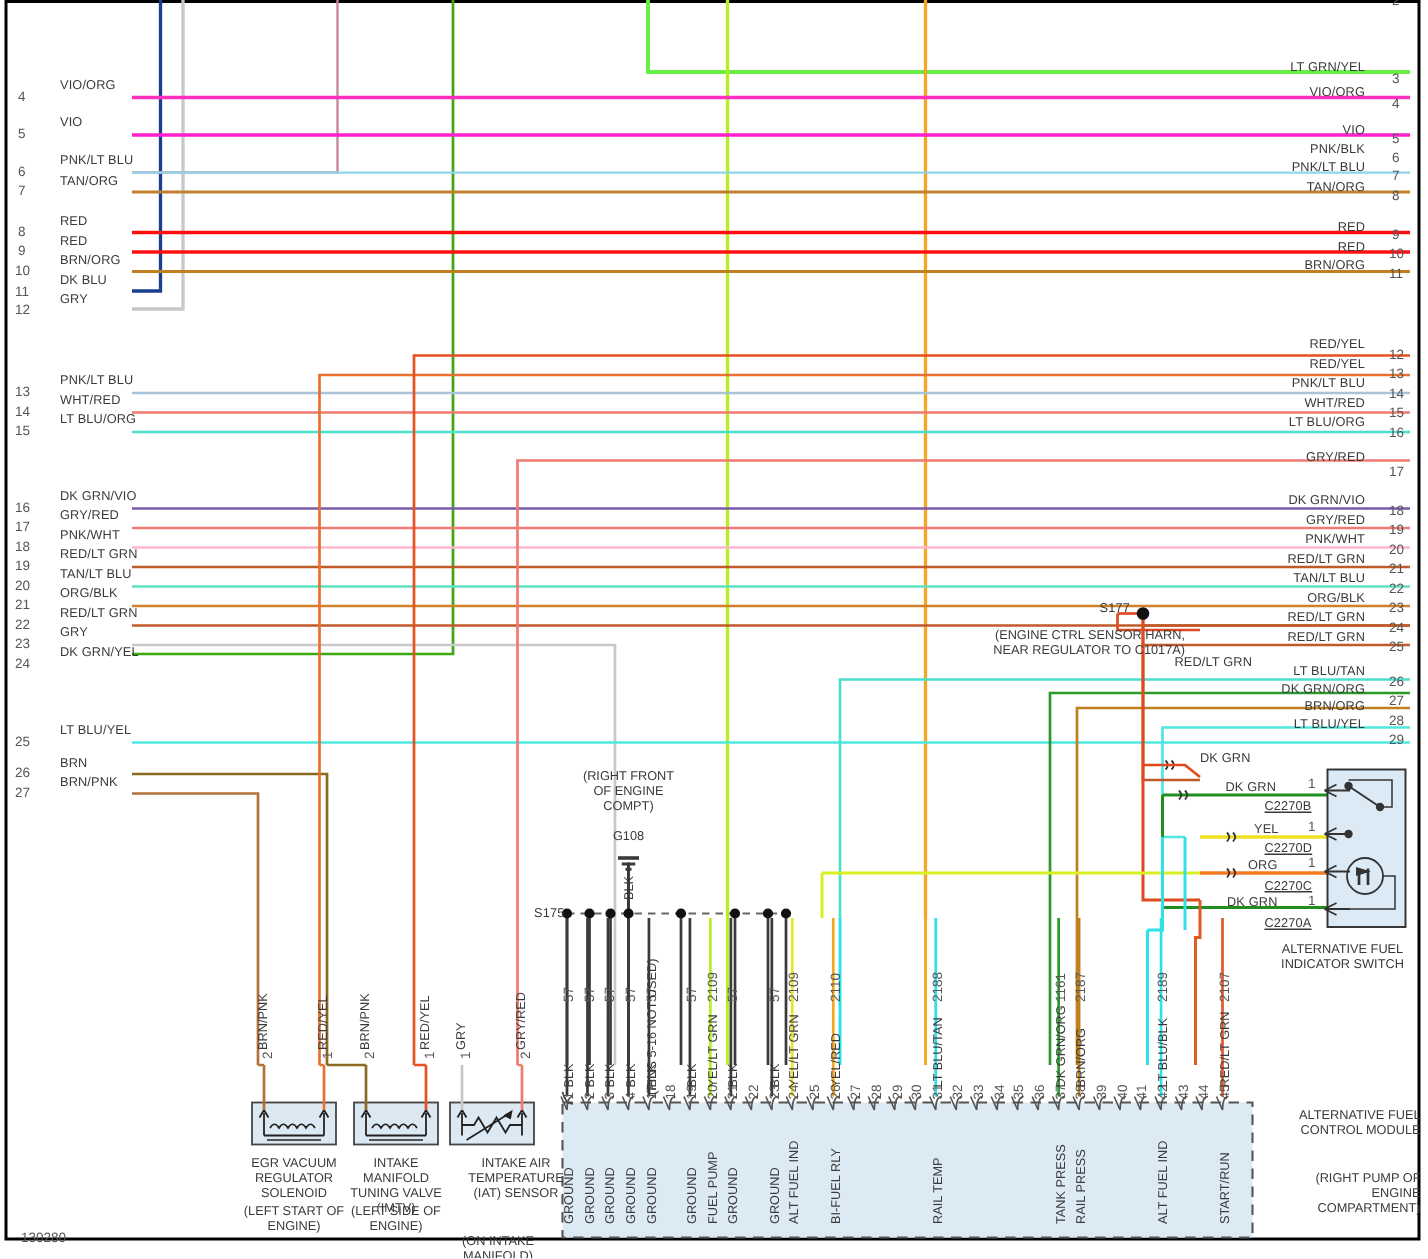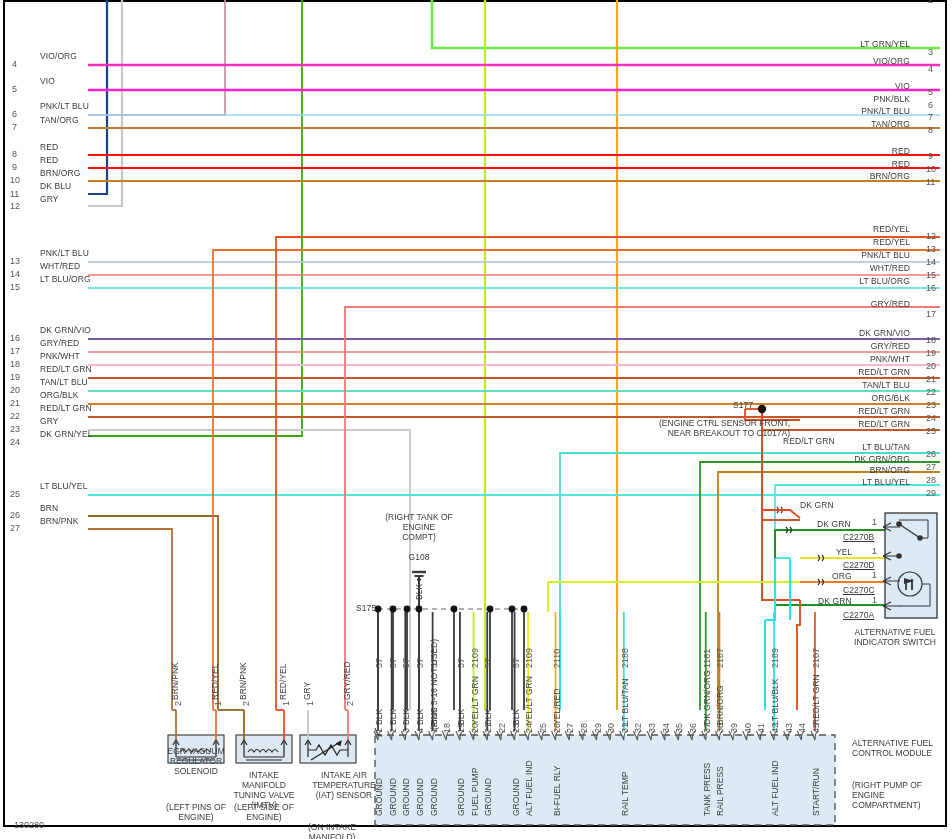--- a/index.html
+++ b/index.html
@@ -9,21 +9,21 @@
   #sheet{position:absolute;left:0;top:0;width:952px;height:839px;}
   .lbl{position:absolute;font-size:8.5px;color:#3a3a3a;white-space:nowrap;line-height:1;letter-spacing:0.1px;}
   .lbl.r{text-align:right;}
   .pn{position:absolute;font-size:9px;color:#555;white-space:nowrap;line-height:1;}
   .vlbl{position:absolute;font-size:8.5px;color:#3a3a3a;white-space:nowrap;line-height:1;
         transform-origin:0 0;transform:rotate(-90deg);}
   .vlbl9{position:absolute;font-size:9px;color:#555;white-space:nowrap;line-height:1;
         transform-origin:0 0;transform:rotate(-90deg);}
   .blk{position:absolute;font-size:8.5px;color:#3a3a3a;line-height:10px;text-align:center;}
   .blk.r{text-align:right;}
-  .blk.l{text-align:left;}
+  .blk.l{text-align:right;}
   .ul{text-decoration:underline;}
   #docid{position:absolute;left:14px;top:820px;font-size:9px;color:#555;}
 </style>
 </head>
 <body>
 
 <div id="page">
 
   <div id="frame"></div>
 
@@ -370,24 +370,24 @@
     <span class="pn" style="left:926px;top:450px">26</span>
     <span class="lbl r" style="left:760px;top:455px;width:150px">DK GRN/ORG</span>
     <span class="pn" style="left:926px;top:463px">27</span>
     <span class="lbl r" style="left:760px;top:466px;width:150px">BRN/ORG</span>
     <span class="pn" style="left:926px;top:476px">28</span>
     <span class="lbl r" style="left:760px;top:478px;width:150px">LT BLU/YEL</span>
     <span class="pn" style="left:926px;top:489px">29</span>
   </div>
 
   <span class="lbl" style="left:733px;top:401px">S177</span>
-  <div class="blk r" style="left:640px;top:418px;width:150px">(ENGINE CTRL SENSOR FRONT, NEAR BREAKOUT TO C1017A)</div>
+  <div class="blk r" style="left:640px;top:418px;width:150px">(ENGINE CTRL SENSOR HARN, NEAR REGULATOR TO C1017A)</div>
   <span class="lbl" style="left:783px;top:437px">RED/LT GRN</span>
 
-  <div class="blk" style="left:385px;top:512px;width:68px">(RIGHT TANK OF ENGINE COMPT)</div>
+  <div class="blk" style="left:385px;top:512px;width:68px">(RIGHT FRONT OF ENGINE COMPT)</div>
   <div class="blk" style="left:385px;top:552px;width:68px">G108</div>
   <span class="vlbl" style="left:415px;top:600px">BLK</span>
 
   <span class="lbl" style="left:356px;top:604px">S175</span>
 
   <span class="lbl" style="left:800px;top:501px">DK GRN</span>
   <span class="lbl" style="left:817px;top:520px">DK GRN</span>
   <span class="pn" style="left:872px;top:518px">1</span>
   <span class="lbl ul" style="left:843px;top:533px">C2270B</span>
 
@@ -402,22 +402,22 @@
   <span class="lbl" style="left:818px;top:597px">DK GRN</span>
   <span class="pn" style="left:872px;top:596px">1</span>
   <span class="lbl ul" style="left:843px;top:611px">C2270A</span>
 
   <div class="blk" style="left:845px;top:627px;width:100px">ALTERNATIVE FUEL INDICATOR SWITCH</div>
 
   <span class="vlbl9" style="left:174px;top:706px">2</span>
   <span class="vlbl" style="left:171px;top:700px">BRN/PNK</span>
   <span class="vlbl9" style="left:214px;top:706px">1</span>
   <span class="vlbl" style="left:211px;top:700px">RED/YEL</span>
-  <div class="blk" style="left:157px;top:746px;width:78px">EGR VACUUM REGULATOR SOLENOID</div>
-  <div class="blk" style="left:157px;top:802px;width:78px">(LEFT PINS OF ENGINE)</div>
+  <div class="blk" style="left:157px;top:770px;width:78px">EGR VACUUM REGULATOR SOLENOID</div>
+  <div class="blk" style="left:157px;top:802px;width:78px">(LEFT START OF ENGINE)</div>
 
   <span class="vlbl9" style="left:242px;top:706px">2</span>
   <span class="vlbl" style="left:239px;top:700px">BRN/PNK</span>
   <span class="vlbl9" style="left:282px;top:706px">1</span>
   <span class="vlbl" style="left:279px;top:700px">RED/YEL</span>
   <div class="blk" style="left:228px;top:770px;width:72px">INTAKE MANIFOLD TUNING VALVE (IMTV)</div>
   <div class="blk" style="left:228px;top:802px;width:72px">(LEFT SIDE OF ENGINE)</div>
 
   <span class="vlbl9" style="left:306px;top:706px">1</span>
   <span class="vlbl" style="left:303px;top:700px">GRY</span>

